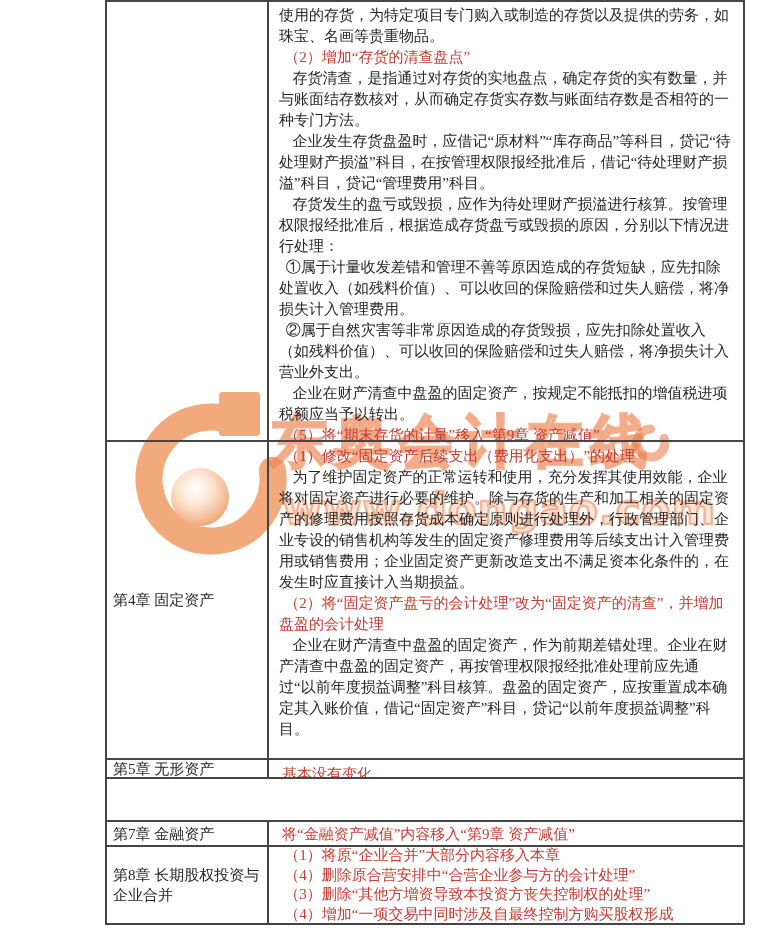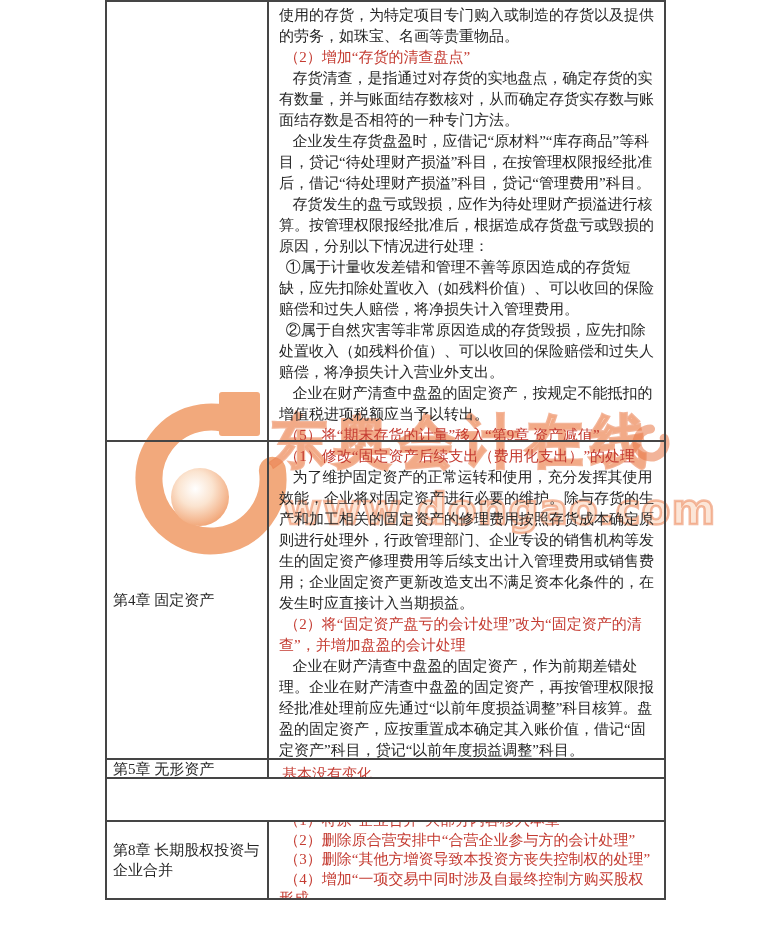--- a/index.html
+++ b/index.html
@@ -25,21 +25,21 @@
     position:absolute;left:283px;top:489px;
     font-size:42px;font-weight:bold;letter-spacing:1px;line-height:1;
     white-space:nowrap;
     color:rgba(247,193,158,0.40);
     -webkit-text-stroke:2.5px rgba(233,120,70,0.50);
     font-family:"DejaVu Sans","Liberation Sans",sans-serif;
   }
   .wm-swirl{position:absolute;left:628px;top:420px;width:46px;height:46px;opacity:0.55;}
   
   .doc-table{
-    position:absolute;left:105px;top:0;width:561px;
+    position:absolute;left:105px;top:0;width:640px;
     z-index:1;
     border:2px solid var(--border,#454545);
     border-bottom:none;
     box-sizing:border-box;
     background:transparent;
   }
   .trow{display:flex;box-sizing:border-box;border-bottom:2px solid var(--border,#454545);}
   .cell{box-sizing:border-box;overflow:hidden;}
   .chapter{
     flex:0 0 162px;max-width:162px;
@@ -118,26 +118,34 @@
       <div class="trow" style="height: 19px;">
         <div class="cell chapter">
           <span>第5章 无形资产</span>
         </div>
         <div class="cell content center" style="line-height: 17px; padding-top: 12px;">
           <p class="para red" style="text-indent: 0.2em;">基本没有变化</p>
         </div>
       </div>
       <div class="trow" style="height: 43px;">
       </div>
+      <div class="trow" style="height: 25px;">
+        <div class="cell chapter">
+          <span>第7章 金融资产</span>
+        </div>
+        <div class="cell content center" style="line-height: 18px; padding-top: 0px;">
+          <p class="para red" style="text-indent: 0.2em;">将“金融资产减值”内容移入“第9章 资产减值”</p>
+        </div>
+      </div>
       <div class="trow" style="height: 78px;">
         <div class="cell chapter">
           <span>第8章 长期股权投资与企业合并</span>
         </div>
         <div class="cell content center" style="line-height: 19.5px; padding-top: 0px;">
           <p class="para red" style="text-indent: 0.35em;">（1）将原“企业合并”大部分内容移入本章</p>
-          <p class="para red" style="text-indent: 0.35em;">（2）删除原合营安排中“合营企业参与方的会计处理”</p>
+          <p class="para red" style="text-indent: 0.35em;">（4）删除原合营安排中“合营企业参与方的会计处理”</p>
           <p class="para red" style="text-indent: 0.35em;">（3）删除“其他方增资导致本投资方丧失控制权的处理”</p>
           <p class="para red" style="text-indent: 0.35em;">（4）增加“一项交易中同时涉及自最终控制方购买股权形成</p>
         </div>
       </div>
     </div>
 
 </div>
 
 </body></html>

